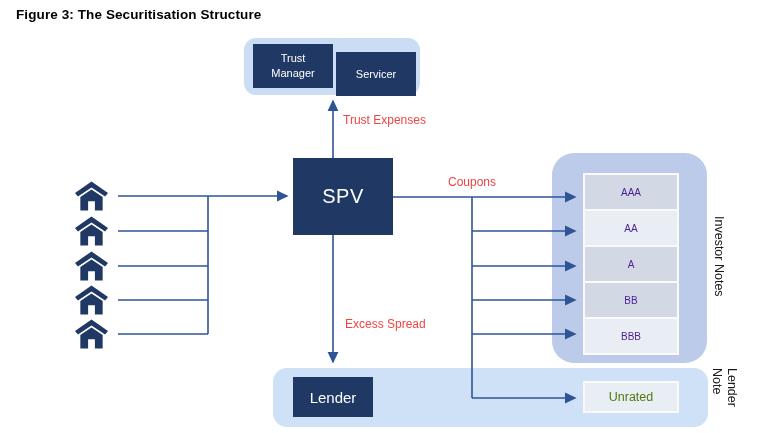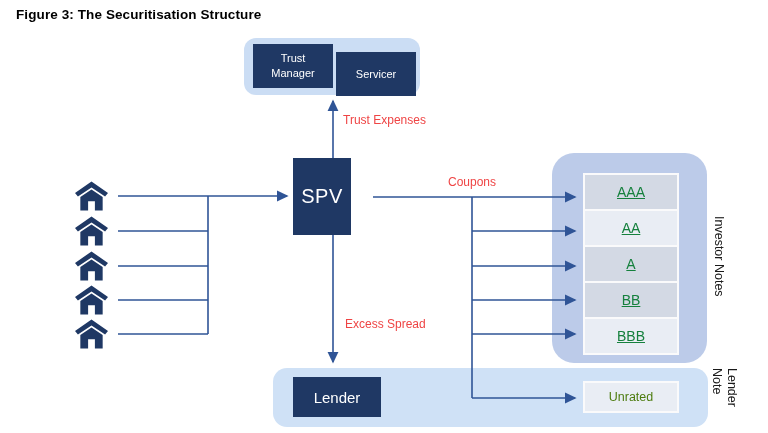--- a/index.html
+++ b/index.html
@@ -16,36 +16,36 @@
   .container.trust{left:244px;top:38px;width:176px;height:57px;border-radius:12px;background:#CBDDF4;}
   .container.investor{left:552px;top:153px;width:155px;height:210px;border-radius:22px;background:#BCCBE9;}
   .container.lender{left:273px;top:368px;width:435px;height:59px;border-radius:14px;background:#CFE1F6;}
   .connectors{position:absolute;left:0;top:0;z-index:2;}
   .navybox{
     position:absolute;z-index:3;background:#1F3864;color:#fff;
     display:flex;align-items:center;justify-content:center;text-align:center;
   }
   .box-trust{left:253px;top:44px;width:80px;height:44px;font-size:11px;line-height:1.35;padding:0 22px;box-sizing:border-box;}
   .box-servicer{left:336px;top:44px;width:80px;height:44px;font-size:11px;margin-top:8px;}
-  .box-spv{left:293px;top:158px;width:58px;height:77px;font-size:20px;letter-spacing:.5px;}
-  .box-lender{left:293px;top:377px;width:88px;height:40px;font-size:15px;}
+  .box-spv{left:293px;top:158px;width:100px;height:77px;font-size:20px;letter-spacing:.5px;}
+  .box-lender{left:293px;top:377px;width:80px;height:40px;font-size:15px;}
   .flow-label{position:absolute;z-index:3;font-size:12px;color:#ef4444;white-space:nowrap;}
   .lbl-repayments{left:157px;top:174px;width:100px;text-align:center;}
   .lbl-coupons{left:432px;top:175px;width:80px;text-align:center;}
   .lbl-trust-expenses{left:343px;top:113px;}
   .lbl-excess-spread{left:345px;top:317px;}
   .house{position:absolute;width:33px;height:30px;z-index:3;}
   .house svg{display:block;width:100%;height:100%;}
   .stack{
     position:absolute;left:583px;top:173px;width:96px;z-index:3;
     border:2px solid #FAFAFB;box-sizing:border-box;
   }
   .note-row{
     height:34px;display:flex;align-items:center;justify-content:center;
-    font-size:14px;color:#15803d;border-bottom:2px solid #FAFAFB;text-decoration:underline;
+    font-size:10px;color:#4c1d95;border-bottom:2px solid #FAFAFB;
   }
   .note-row:last-child{border-bottom:none;}
   .note-row.dark{background:#D3D9E4;}
   .note-row.light{background:#E9EDF4;}
   .unrated-box{
     position:absolute;left:583px;top:381px;width:96px;height:32px;z-index:3;
     background:#E9EDF4;border:2px solid #FAFAFB;box-sizing:border-box;
     display:flex;align-items:center;justify-content:center;font-size:12.5px;color:#4d7c0f;
   }
   .vert-label{

